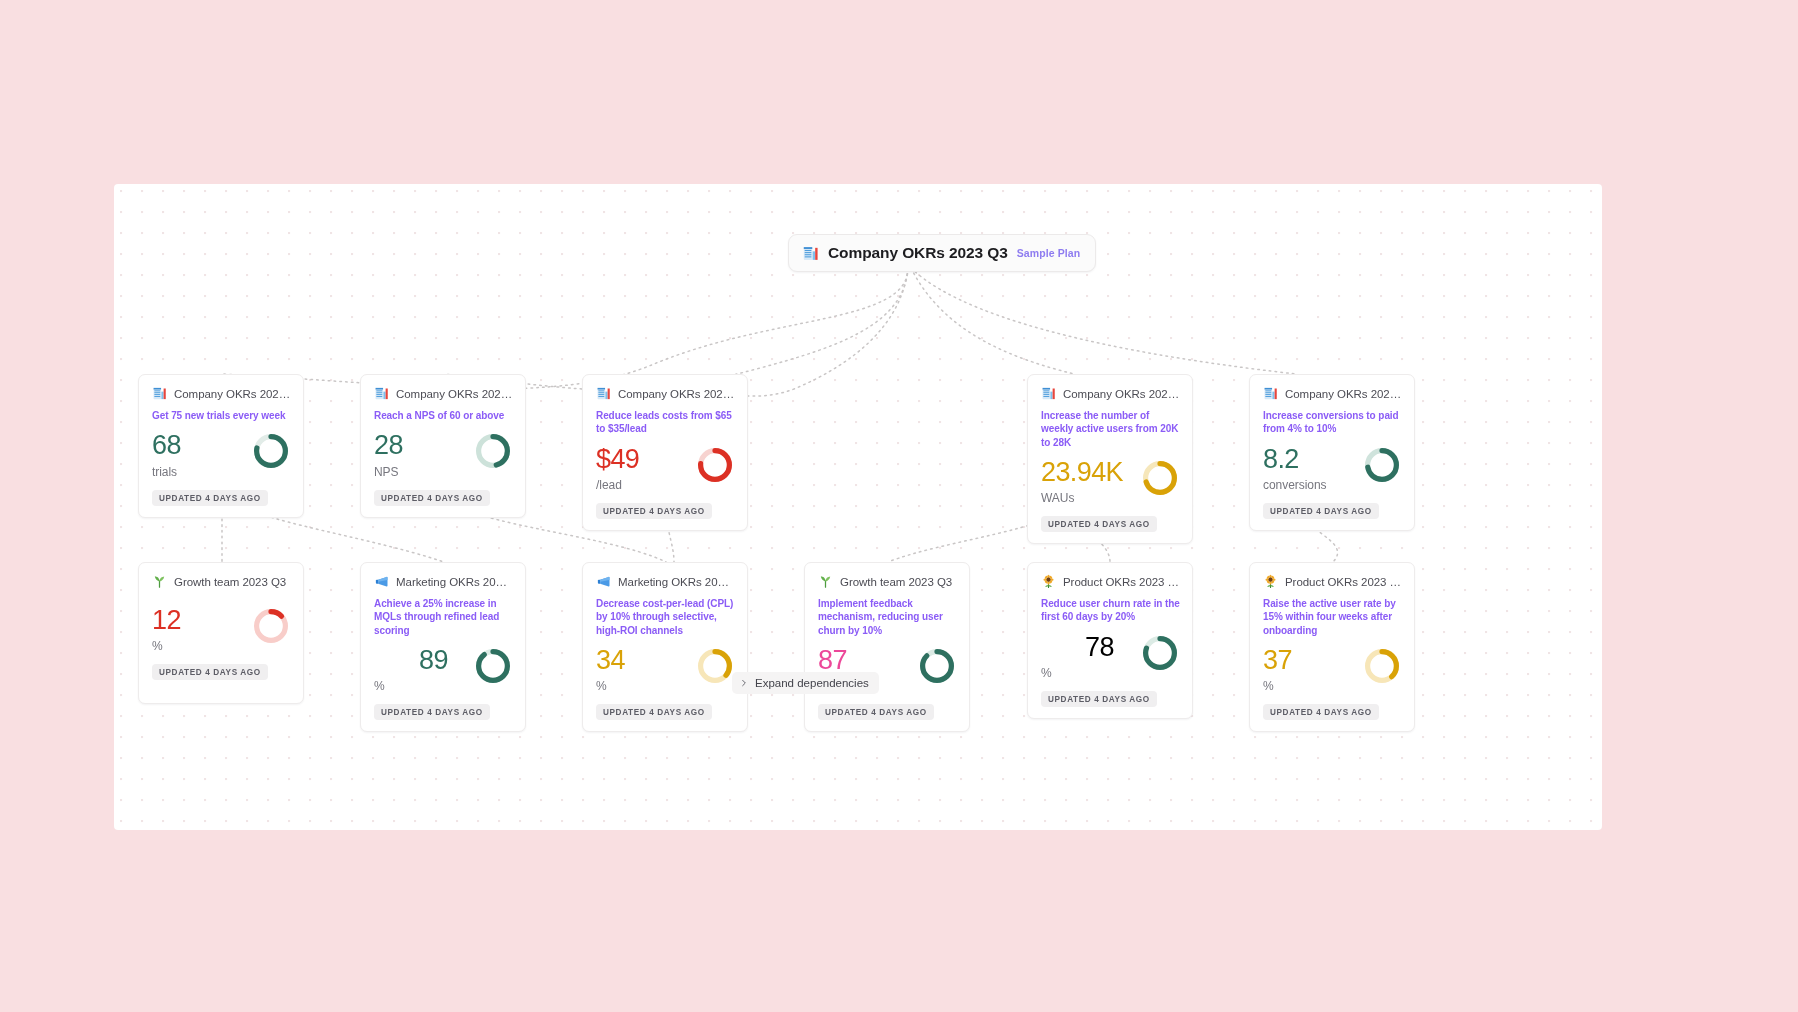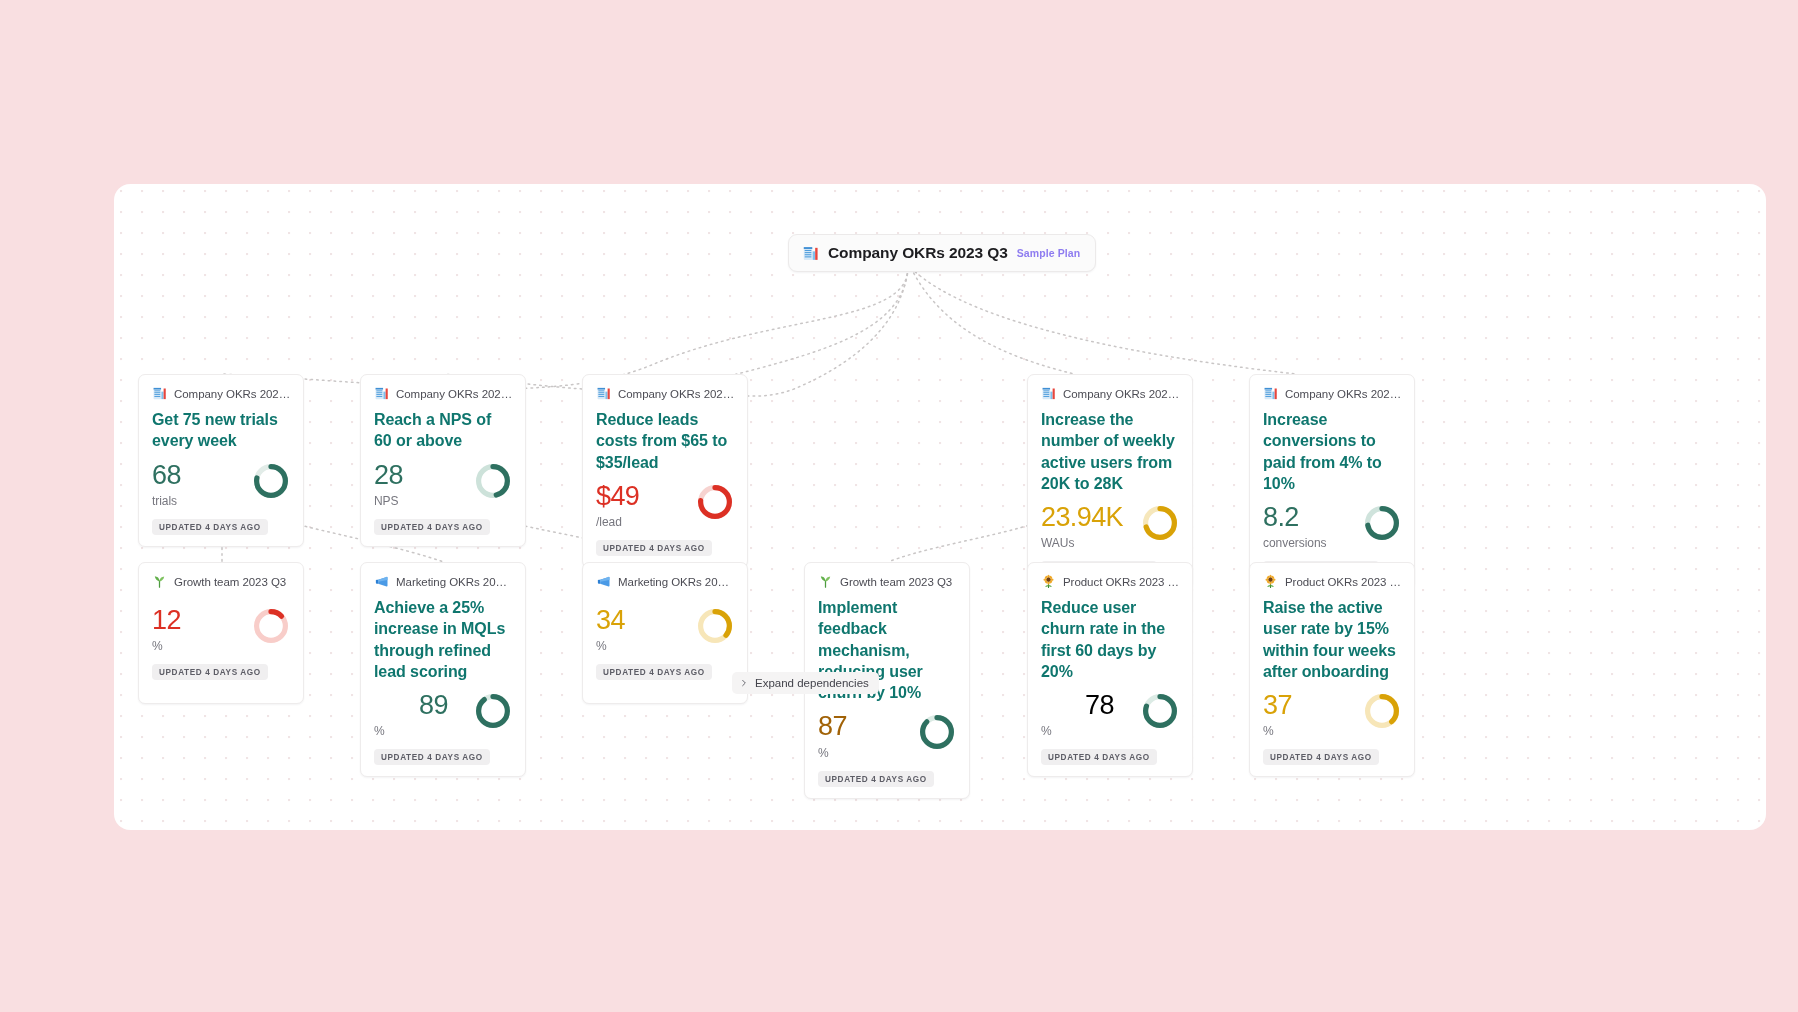--- a/index.html
+++ b/index.html
@@ -18,27 +18,27 @@
     position: relative;
     width: 1798px;
     height: 1012px;
   }
 
   
   #canvas {
     position: absolute;
     left: 114px;
     top: 184px;
-    width: 1652px;
+    width: 1488px;
     height: 646px;
     background-color: #ffffff;
     background-image: radial-gradient(circle at 1px 1px, #f0e4e5 1.35px, rgba(255,255,255,0) 1.6px);
     background-size: 21px 21px;
     background-position: 6px 6px;
-    border-radius: 16px;
+    border-radius: 4px;
     overflow: hidden;
   }
 
   #edges {
     position: absolute;
     left: 0;
     top: 0;
     width: 1568px;
     height: 646px;
     pointer-events: none;
@@ -101,23 +101,23 @@
   }
   .card-plan {
     font-size: 11.5px;
     color: #4c4c54;
     letter-spacing: -.05px;
     white-space: nowrap;
     overflow: hidden;
     text-overflow: ellipsis;
   }
   .card-title {
-    font-size: 16px;
+    font-size: 10px;
     font-weight: 700;
-    color: #0f766e;
+    color: #8b5cf6;
     line-height: 1.33;
     letter-spacing: -.08px;
   }
   .card-body {
     display: flex;
     align-items: flex-start;
     justify-content: space-between;
     margin-top: 9px;
   }
   .metric {
@@ -391,20 +391,21 @@
         </div>
         <div class="card" style="left: 468px; top: 378px; width: 166px; min-height: 142px;">
           <div class="card-head">
             <svg class="plan-icon" viewBox="0 0 24 24">
               <path d="M3 10.5 L3 14 C 3 14.8 3.6 15.4 4.4 15.4 L6.6 15.4 L6.6 9.1 L4.4 9.1 C 3.6 9.1 3 9.7 3 10.5 Z" fill="#2b7fd4"></path>
               <path d="M6.6 9.1 L20.2 4.6 C 20.9 4.35 21.6 4.9 21.6 5.65 L21.6 18.8 C 21.6 19.55 20.9 20.1 20.2 19.85 L6.6 15.4 Z" fill="#4a9ae6"></path>
               <path d="M6.6 9.1 L20.2 4.6 C 20.9 4.35 21.6 4.9 21.6 5.65 L21.6 9.6 L6.6 12.3 Z" fill="#6fb3ef"></path>
             </svg>
             <span class="card-plan">Marketing OKRs 2023 Q3</span>
           </div>
+          <div class="card-title">Decrease cost-per-lead (CPL) by 10% through selective, high-ROI channels</div>
           <div class="card-body">
             <div class="metric">
               <div class="metric-value" style="color: rgb(217, 162, 7); text-align: right;">34</div>
               <div class="metric-unit">%</div>
             </div>
             <svg class="donut" width="38" height="38" viewBox="0 0 38 38">
               <circle cx="19" cy="19" r="14.4" fill="none" stroke="#f7e6b8" stroke-width="5.2"></circle>
               <circle cx="19" cy="19" r="14.4" fill="none" stroke="#d9a207" stroke-width="5.2" stroke-linecap="round" stroke-dasharray="32.572032632418974 90.47786842338604" transform="rotate(-90 19 19)"></circle>
             </svg>
           </div>
@@ -415,21 +416,21 @@
             <svg class="plan-icon" viewBox="0 0 24 24">
               <path d="M12 21 L12 11" stroke="#4d9b3f" stroke-width="2" stroke-linecap="round" fill="none"></path>
               <path d="M12 12 C 12 6, 8 4, 4.5 3.5 C 5 8, 8.5 11, 12 12 Z" fill="#63b04c"></path>
               <path d="M12 12 C 12 6.5, 16 4.5, 19.5 4 C 19 8.5, 15.5 11.2, 12 12 Z" fill="#7ec25f"></path>
             </svg>
             <span class="card-plan">Growth team 2023 Q3</span>
           </div>
           <div class="card-title">Implement feedback mechanism, reducing user churn by 10%</div>
           <div class="card-body">
             <div class="metric">
-              <div class="metric-value" style="color: #a16207; text-align: center;">87</div>
+              <div class="metric-value" style="color: #ec4899; text-align: center;">87</div>
               <div class="metric-unit">%</div>
             </div>
             <svg class="donut" width="38" height="38" viewBox="0 0 38 38">
               <circle cx="19" cy="19" r="14.4" fill="none" stroke="#dcebe5" stroke-width="5.2"></circle>
               <circle cx="19" cy="19" r="14.4" fill="none" stroke="#2e7060" stroke-width="5.2" stroke-linecap="round" stroke-dasharray="78.71574552834586 90.47786842338604" transform="rotate(-90 19 19)"></circle>
             </svg>
           </div>
           <div class="badge">UPDATED 4 DAYS AGO</div>
         </div>
         <div class="card" style="left: 913px; top: 378px; width: 166px; min-height: 128px;">

